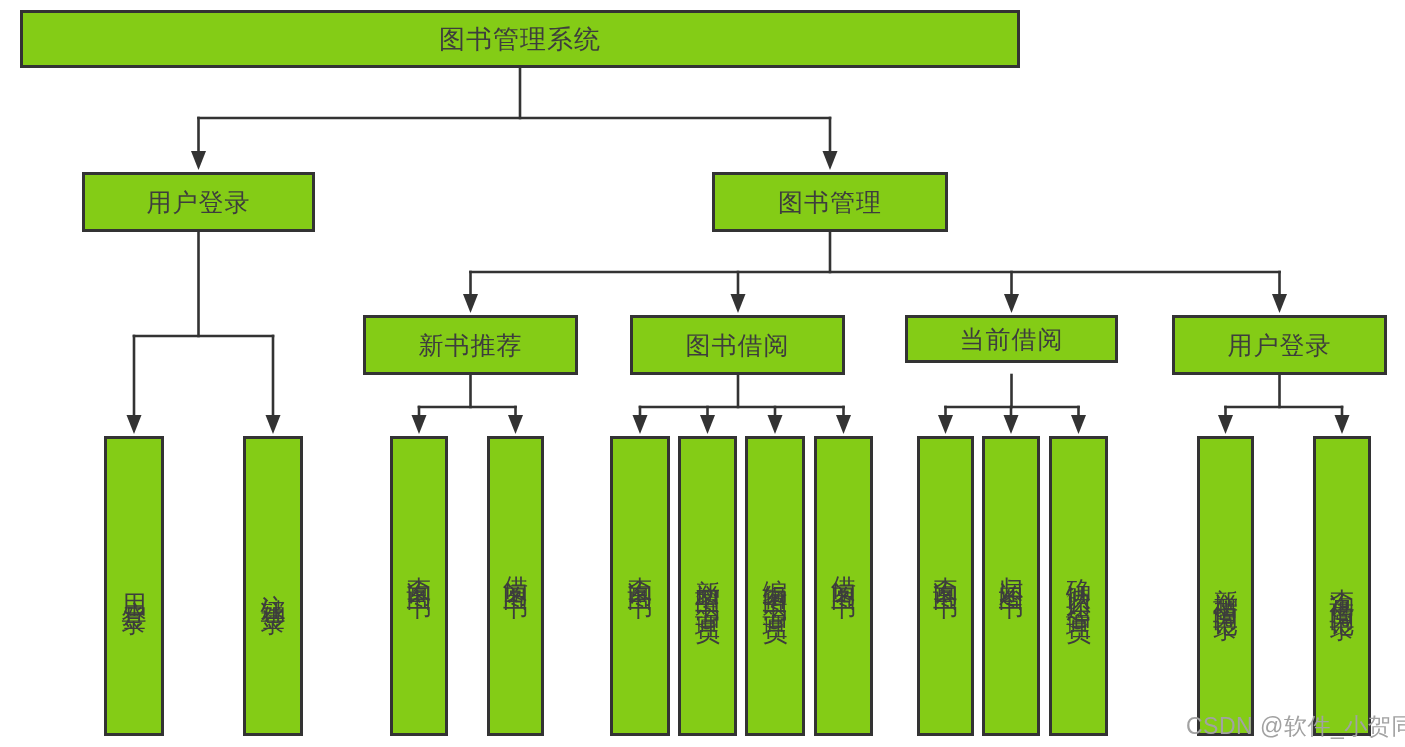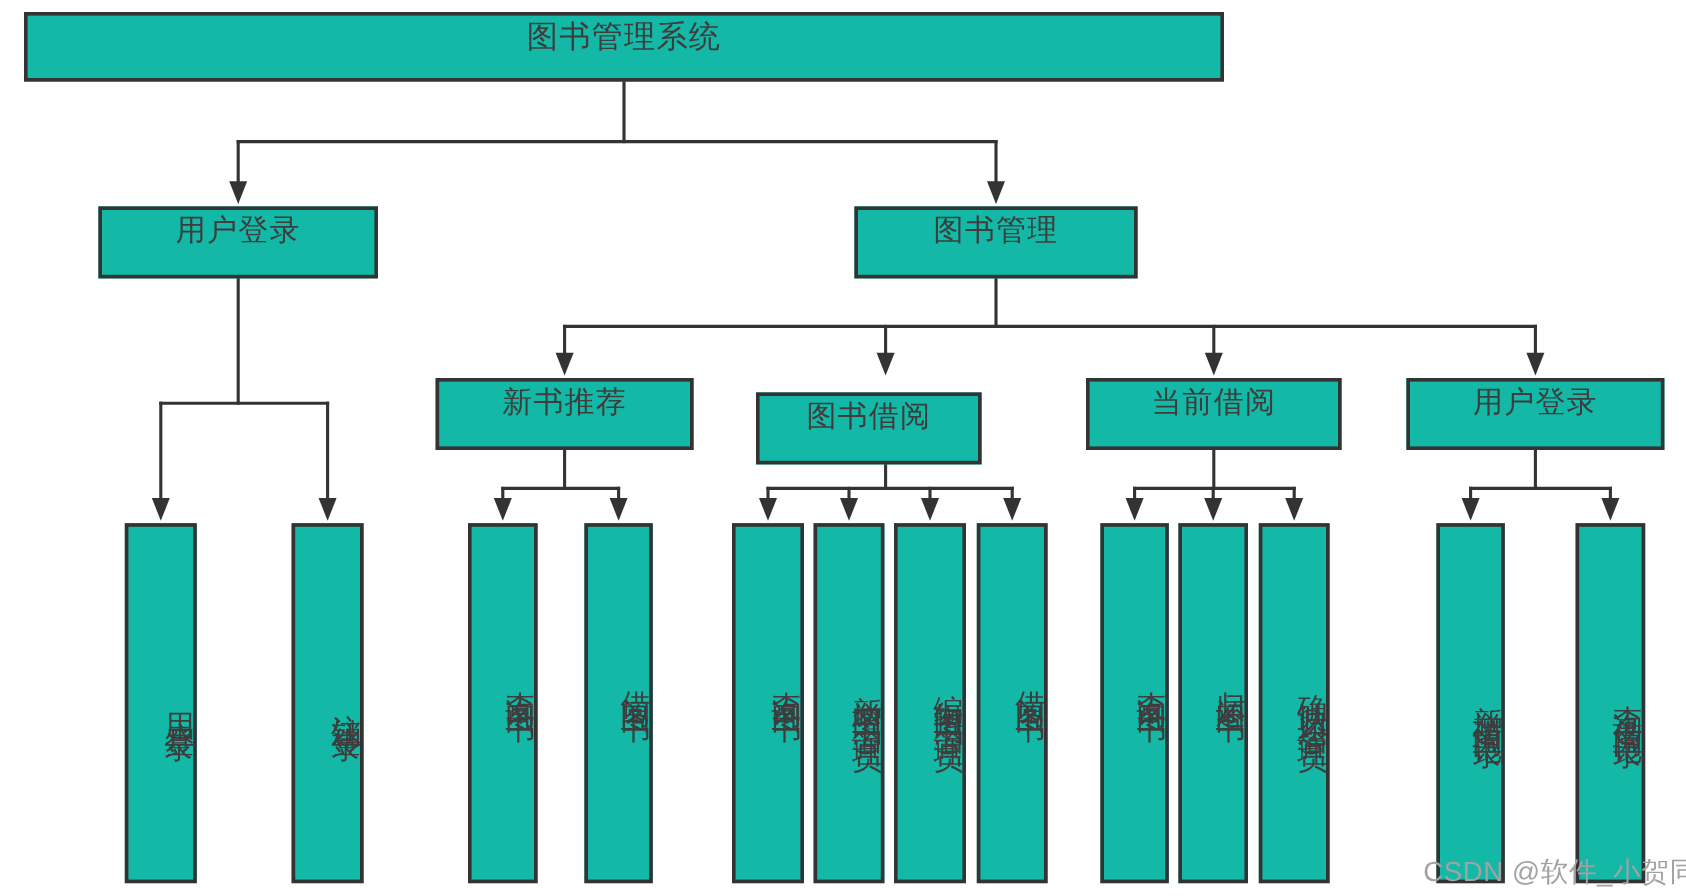--- a/index.html
+++ b/index.html
@@ -22,25 +22,25 @@
   .connectors {
     position: absolute;
     left: 0; top: 0;
     width: 1405px; height: 747px;
     z-index: 1;
   }
   .connectors line { stroke: var(--line); stroke-width: 2.6; stroke-linecap: square; }
   .connectors polygon { fill: var(--line); }
   .box {
     position: absolute;
-    background: #14b8a6;
+    background: #84cc16;
     border: 3px solid var(--line);
     color: var(--text);
     display: flex;
-    align-items: flex-start;
+    align-items: center;
     justify-content: center;
     z-index: 2;
   }
   .hlabel { font-size: 25px; letter-spacing: 1px; white-space: nowrap; }
   .root-box .hlabel { font-size: 26px; }
   .leaf {
     writing-mode: vertical-rl;
     text-orientation: mixed;
   }
   .leaf .vlabel {
@@ -127,24 +127,24 @@
   <div class="box" style="left:82px; top:172px; width:233px; height:60px;">
     <span class="hlabel">用户登录</span>
   </div>
   <div class="box" style="left:712px; top:172px; width:236px; height:60px;">
     <span class="hlabel">图书管理</span>
   </div>
 
   <div class="box" style="left:363px; top:315px; width:215px; height:60px;">
     <span class="hlabel">新书推荐</span>
   </div>
-  <div class="box" style="left:630px; top:327px; width:188px; height:60px;">
+  <div class="box" style="left:630px; top:315px; width:215px; height:60px;">
     <span class="hlabel">图书借阅</span>
   </div>
-  <div class="box" style="left:905px; top:315px; width:213px; height:60px;">
+  <div class="box" style="left:905px; top:315px; width:213px; height:48px;">
     <span class="hlabel">当前借阅</span>
   </div>
   <div class="box" style="left:1172px; top:315px; width:215px; height:60px;">
     <span class="hlabel">用户登录</span>
   </div>
 
   <div class="box leaf" style="left:104px; top:436px; width:60px; height:300px;">
     <span class="vlabel">用户登录</span>
   </div>
   <div class="box leaf" style="left:243px; top:436px; width:60px; height:300px;">

